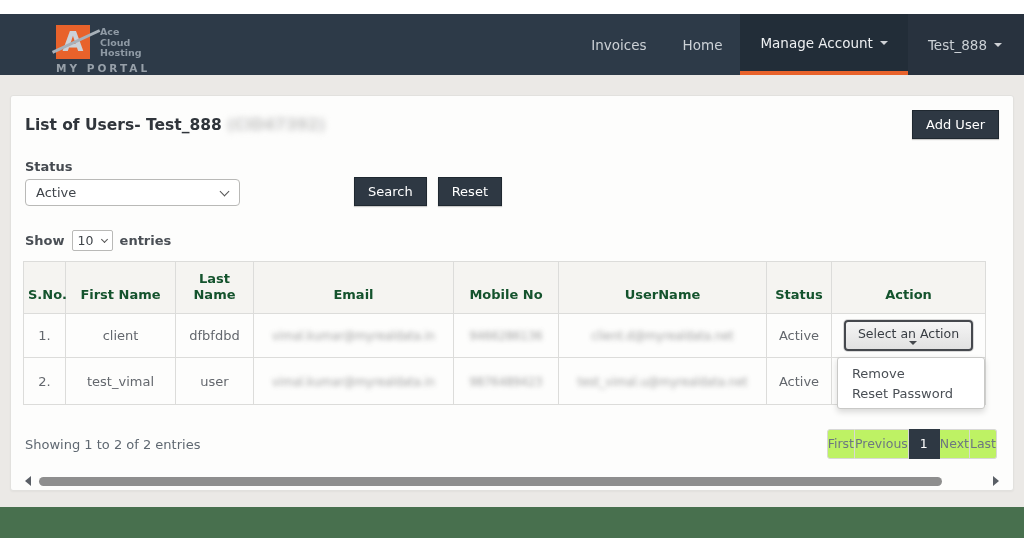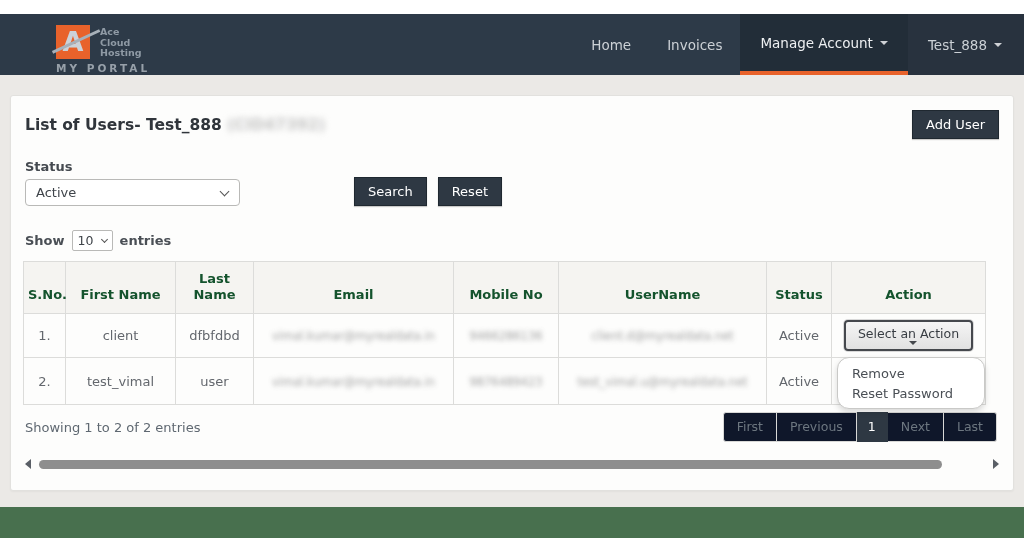--- a/index.html
+++ b/index.html
@@ -68,32 +68,32 @@
   tr.r2 td { height:47px; }
   .masked { color:#8f8f8f; filter:blur(2.6px); opacity:0.85; font-size:11.5px; white-space:nowrap; }
 
   .action-wrap { position:relative; display:inline-block; }
   .action-btn { display:inline-flex; align-items:center; font-family:"DejaVu Sans", sans-serif;
                 font-size:12.5px; color:#383d43; padding:4px 12px; cursor:pointer;
                 background:linear-gradient(#f5f5f5,#e1e1e1); border:2px solid #45484d;
                 border-radius:4px; box-shadow:0 0 0 1px #d9d9d9;flex-direction:column; }
   .action-btn .caret { border-top-color:#45484d; margin-left:8px; }
   .action-menu { position:absolute; top:calc(100% + 6px); left:-7px; width:148px; z-index:6;
-                 background:#ffffff; border:1px solid #c9c9c7; border-radius:12px;
+                 background:#ffffff; border:1px solid #c9c9c7; border-radius:3px;
                  box-shadow:0 3px 6px rgba(0,0,0,0.15); padding:5px 0; text-align:left; }
   .menu-item { font-size:13px; color:#4a4f55; padding:2.5px 14px; cursor:pointer; white-space:nowrap; }
 
   
   .table-footer { display:flex; justify-content:space-between; align-items:center;
-                  margin-top:7px; padding:0 4px 0 2px; }
+                  margin-top:24px; padding:0 4px 0 2px; }
   .summary { font-size:13px; color:#5f6871; }
   .pagination { display:flex; }
-  .page-btn { background:#0f172a; border:1px solid #d8d8d6; border-left-width:0;
+  .page-btn { background:#bef264; border:1px solid #d8d8d6; border-left-width:0;
               font-family:"DejaVu Sans", sans-serif; font-size:12.5px; color:#6d7780;
-              padding:0 13px; height:30px; line-height:28px; cursor:pointer; }
+              padding:0 0; height:30px; line-height:28px; cursor:pointer; }
   .page-btn:first-child { border-left-width:1px; border-radius:3px 0 0 3px; }
   .page-btn:last-child { border-radius:0 3px 3px 0; }
   .page-btn.active { background:#2e3843; border-color:#2e3843; color:#ffffff; width:31px;
                      padding:0; text-align:center; }
 
   
   .hscroll { display:flex; align-items:center; margin-top:16px; height:12px; padding:0 2px; }
   .arr { width:0; height:0; cursor:pointer; }
   .arr.left { border-top:5px solid transparent; border-bottom:5px solid transparent;
               border-right:6px solid #5a5f66; margin-right:8px; }
@@ -120,24 +120,24 @@
           <div>Ace</div>
           <div>Cloud</div>
           <div>Hosting</div>
         </div>
       </div>
       <div class="portal">MY PORTAL</div>
     </div>
 
     <nav class="nav">
       <div class="nav-item">
+        <span>Invoices</span>
+      </div>
+      <div class="nav-item">
         <span>Home</span>
-      </div>
-      <div class="nav-item">
-        <span>Invoices</span>
       </div>
       <div class="nav-item active">
         <span>Manage Account</span>
         <span class="caret"></span>
       </div>
       <div class="nav-item user">
         <span>Test_888</span>
         <span class="caret"></span>
       </div>
     </nav>

